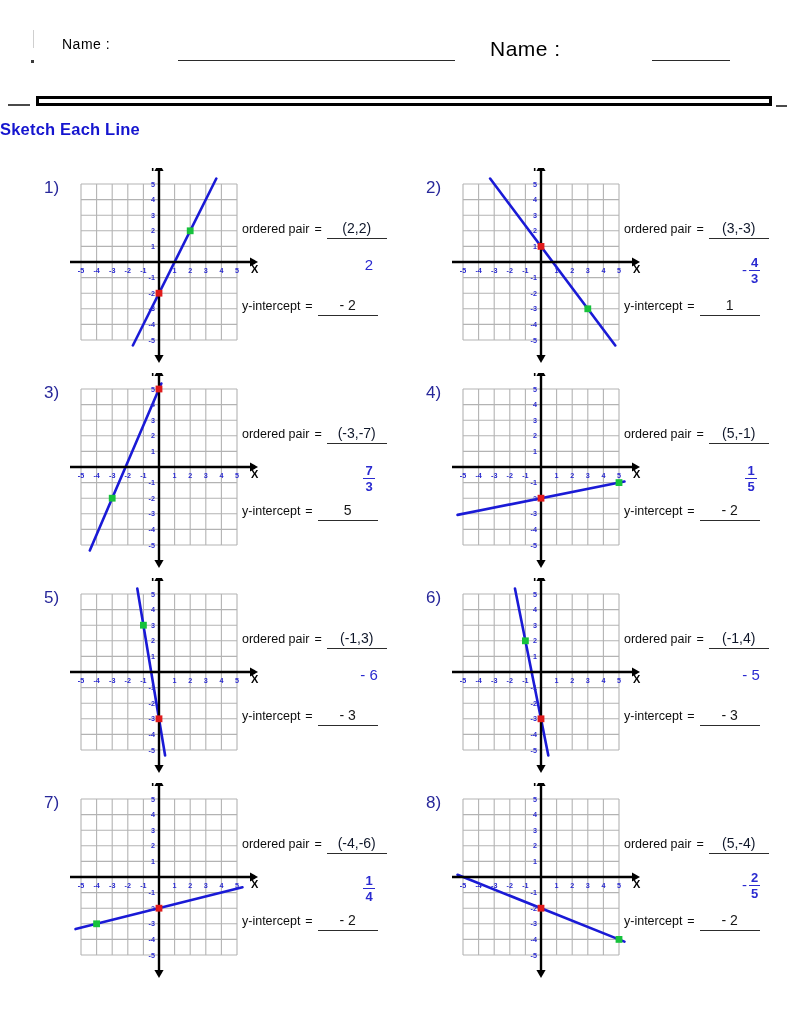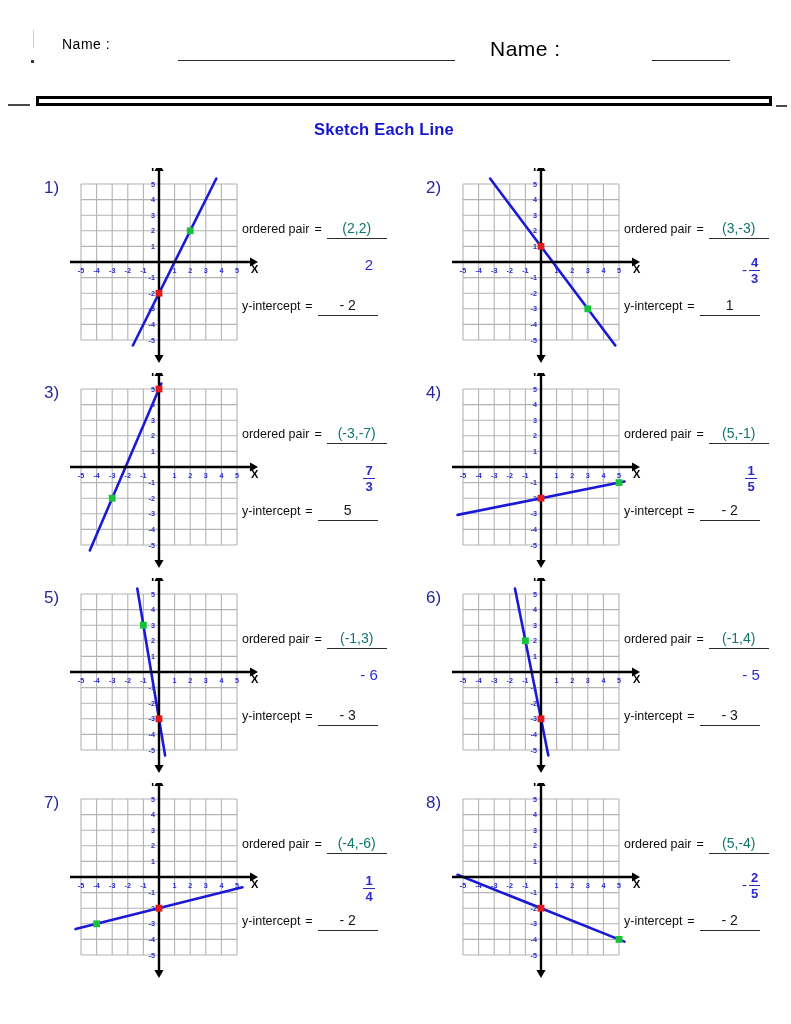--- a/index.html
+++ b/index.html
@@ -66,21 +66,21 @@
     position: absolute; left: 8px; top: 8px;
     width: 22px; height: 1.5px; background: #4a4a4a;
   }
   .divider-stub-r {
     position: absolute; left: 776px; top: 9px;
     width: 11px; height: 1.5px; background: #4a4a4a;
   }
 
   .sheet-title {
     position: absolute; left: 0; top: 120px; width: 768px;
-    text-align: center;
+    text-align: left;
     font-size: 16.5px; font-weight: bold;
     color: #1515cf;
     letter-spacing: .2px;
   }
 
   
   .problem {
     position: absolute;
     width: 380px; height: 200px;
   }
@@ -121,21 +121,21 @@
   }
   .ans-blank {
     position: relative;
     min-width: 60px;
     border-bottom: 1.3px solid #2c2c2c;
     text-align: center;
     padding: 0 4px 1px 4px;
     line-height: 1.05;
   }
   .ans-val-green {
-    font-size: 14px; color: #0f766e;
+    font-size: 14px; color: #0f172a;
     font-family: "Liberation Sans", sans-serif;
   }
   .ans-val-black {
     font-size: 14px; color: #161616;
     font-family: "Liberation Sans", sans-serif;
   }
 
   
   .slope {
     position: absolute;

